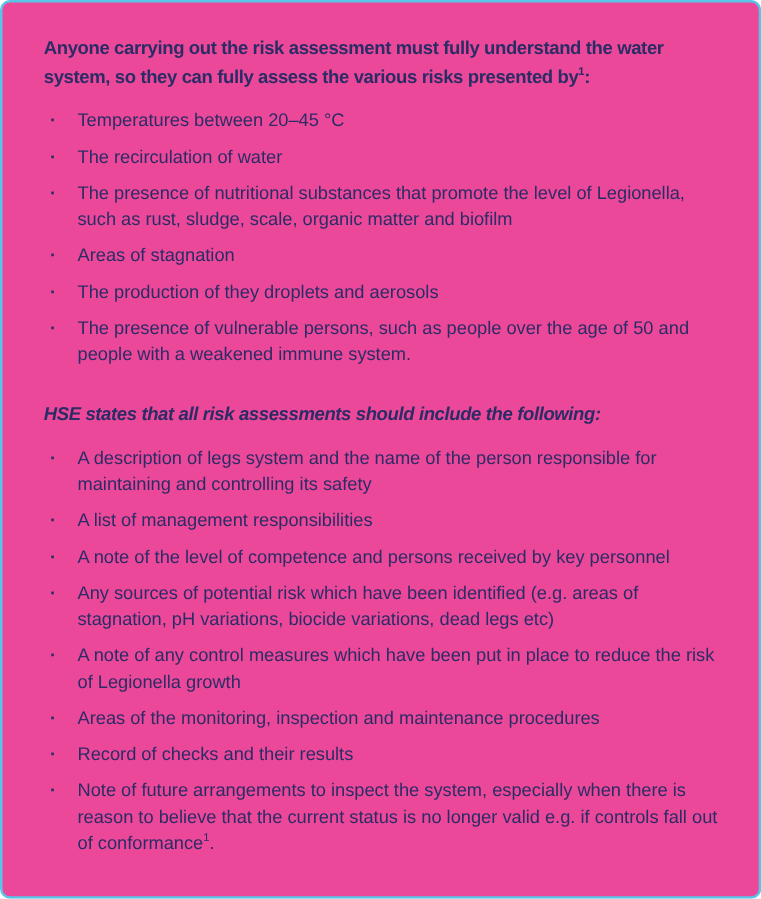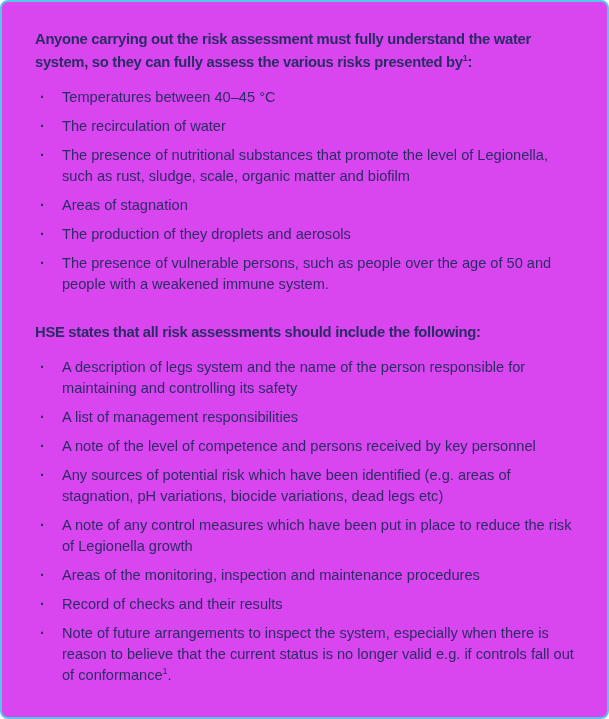--- a/index.html
+++ b/index.html
@@ -6,37 +6,38 @@
   html, body {
     margin: 0;
     padding: 0;
     background: #ffffff;
   }
   .card {
     width: 609px;
     height: 719px;
     border: 2px solid #57c5e8;
     border-radius: 8px;
-    background: #d946ef;
+    background: #ec4899;
     padding: 26px 30px 14px 33px;
     overflow: hidden;
     font-family: "Liberation Sans", "DejaVu Sans", sans-serif;
     font-size: 14.6px;
     line-height: 21px;
     color: #2b2c66;
   }
   .heading {
     font-weight: 700;
     font-size: 14.8px;
     line-height: 23px;
     letter-spacing: -0.3px;
     margin: 0 0 13px 0;
   }
   .heading-hse {
     margin: 26px 0 13px 0;
+    font-style: italic;
   }
   ul.bullet-list {
     list-style: none;
     margin: 0;
     padding: 0;
   }
   ul.bullet-list li {
     display: flex;
     margin: 0 0 8px 0;
   }
@@ -58,21 +59,21 @@
 </head>
 <body>
 
 <div class="card">
 
   <p class="heading"><span>Anyone carrying out the risk assessment must fully understand the water system, so they can fully assess the various risks presented by</span><sup class="fnref">1</sup><span>:</span></p>
 
   <ul class="bullet-list">
     <li>
       <span class="dot">·</span>
-      <span class="txt">Temperatures between 40–45 °C</span>
+      <span class="txt">Temperatures between 20–45 °C</span>
     </li>
     <li>
       <span class="dot">·</span>
       <span class="txt">The recirculation of water</span>
     </li>
     <li>
       <span class="dot">·</span>
       <span class="txt">The presence of nutritional substances that promote the level of Legionella, such as rust, sludge, scale, organic matter and biofilm</span>
     </li>
     <li>

